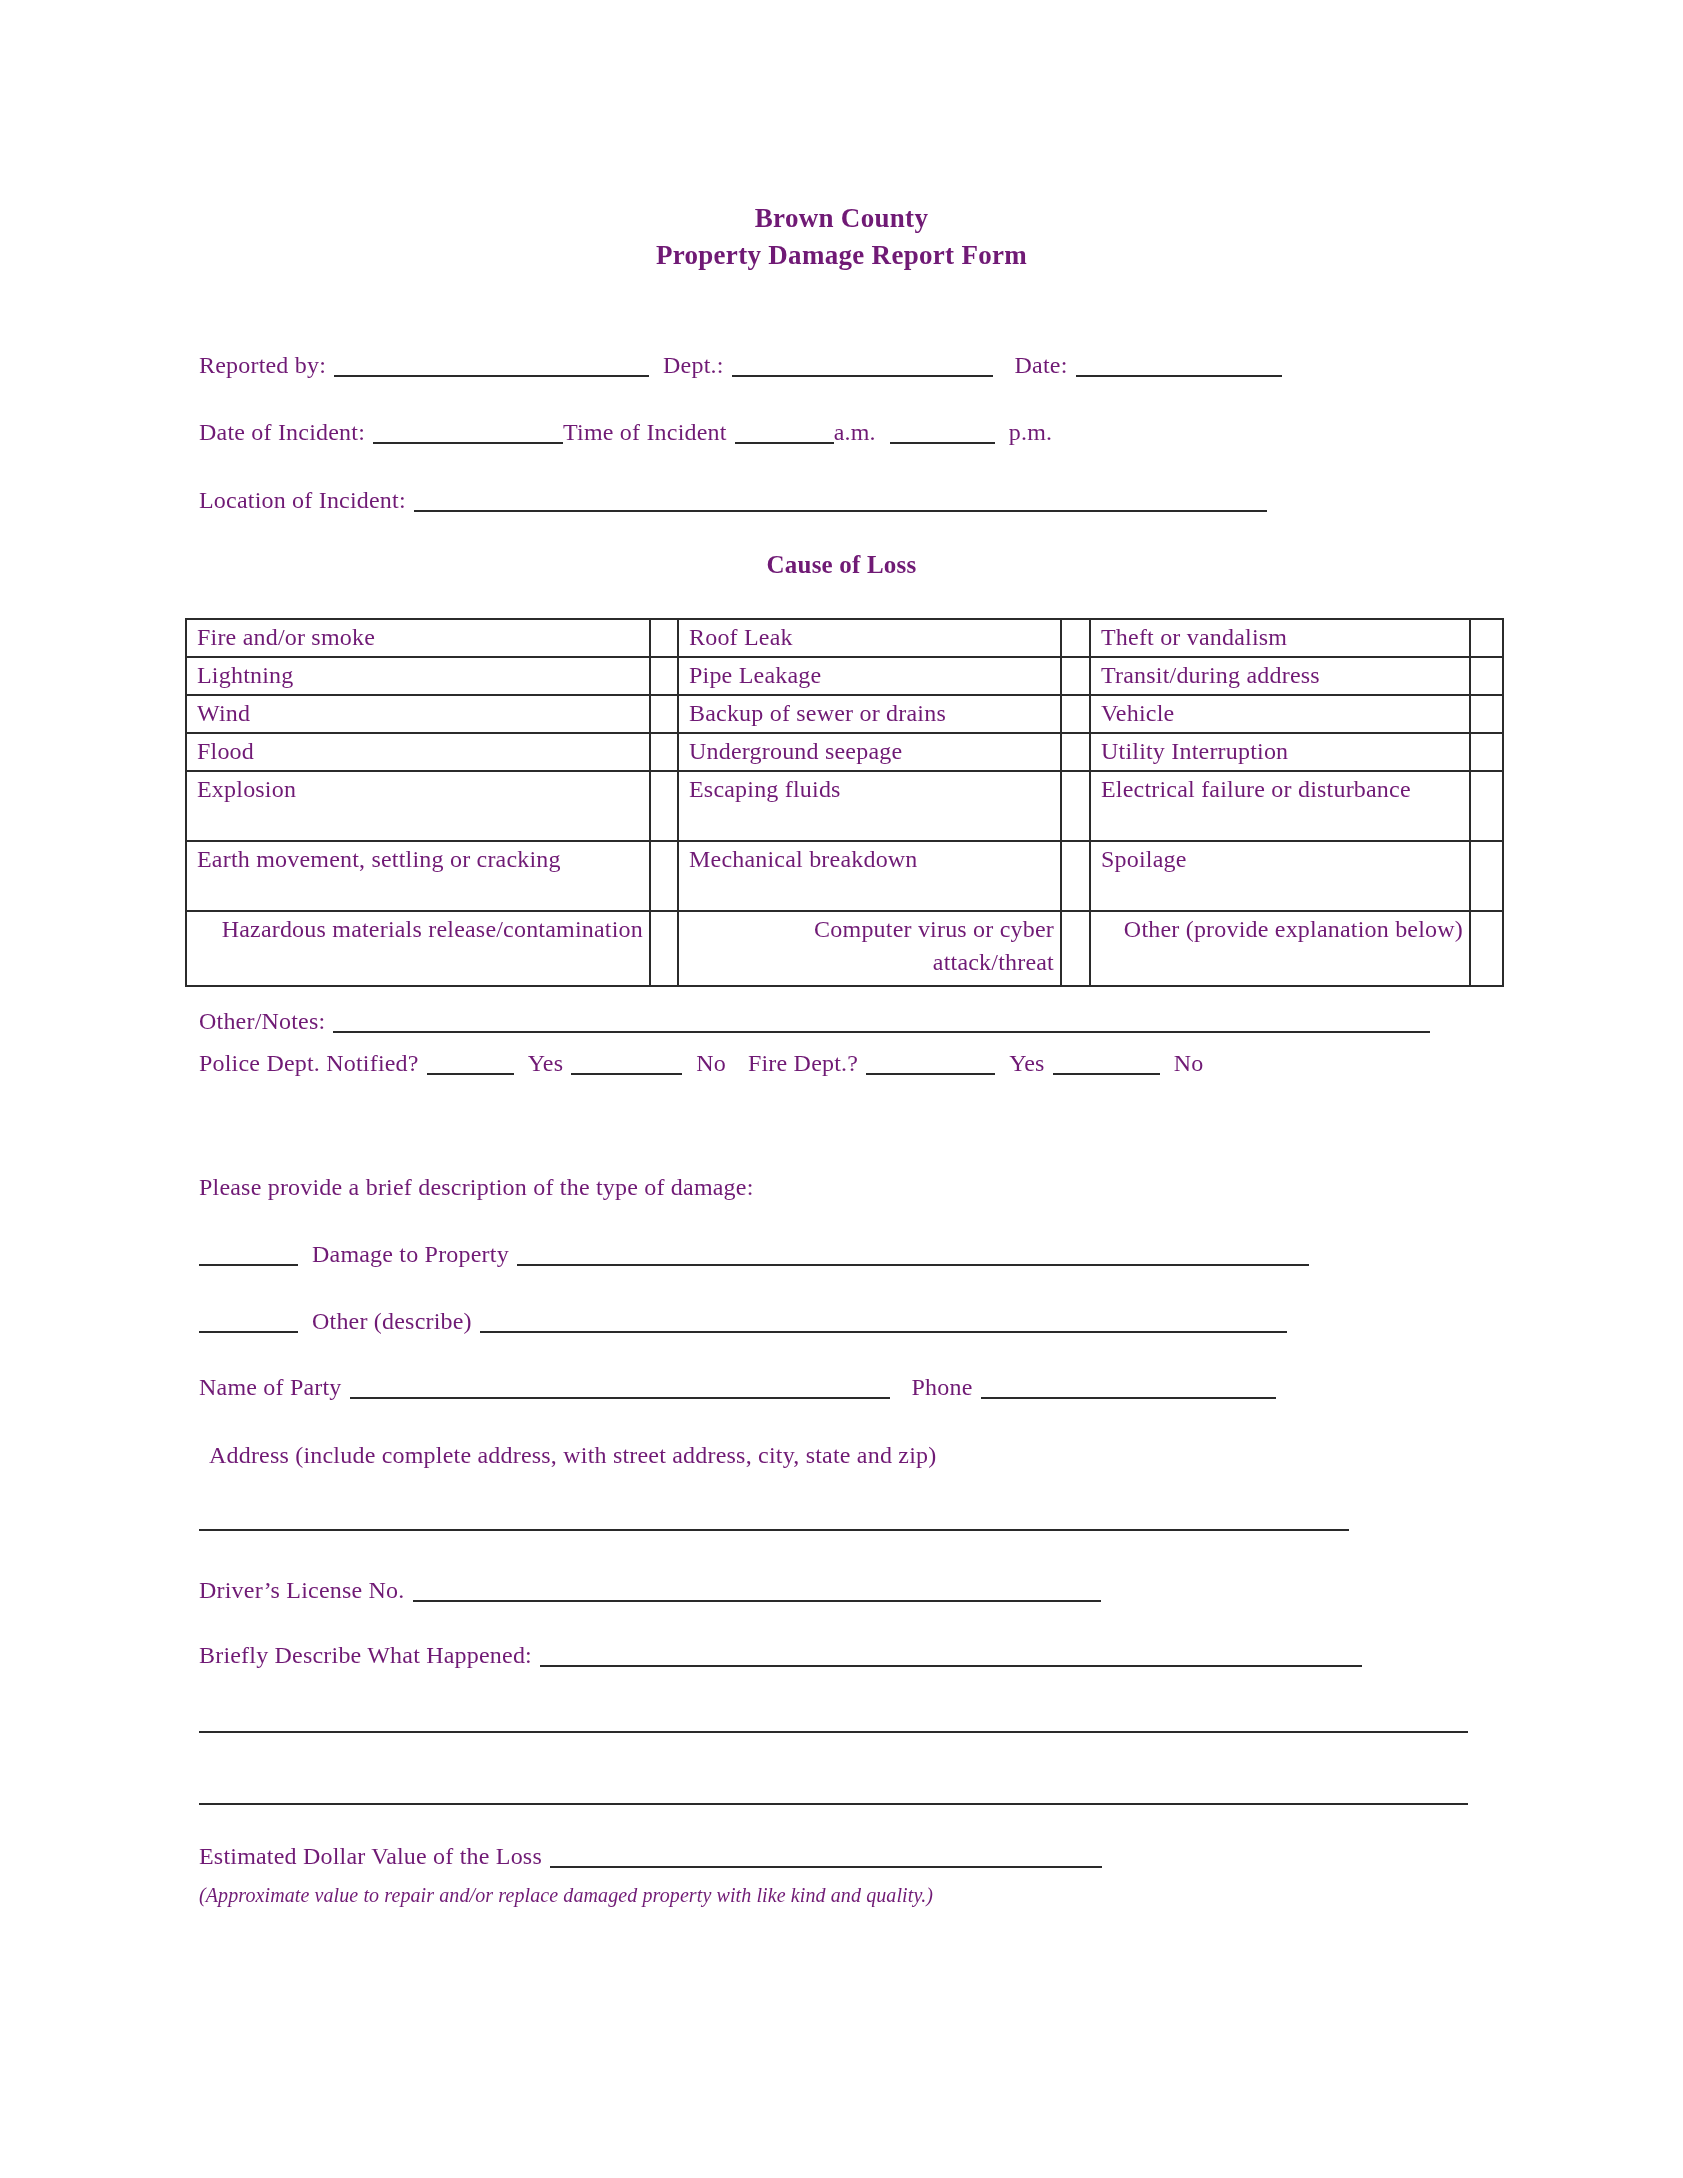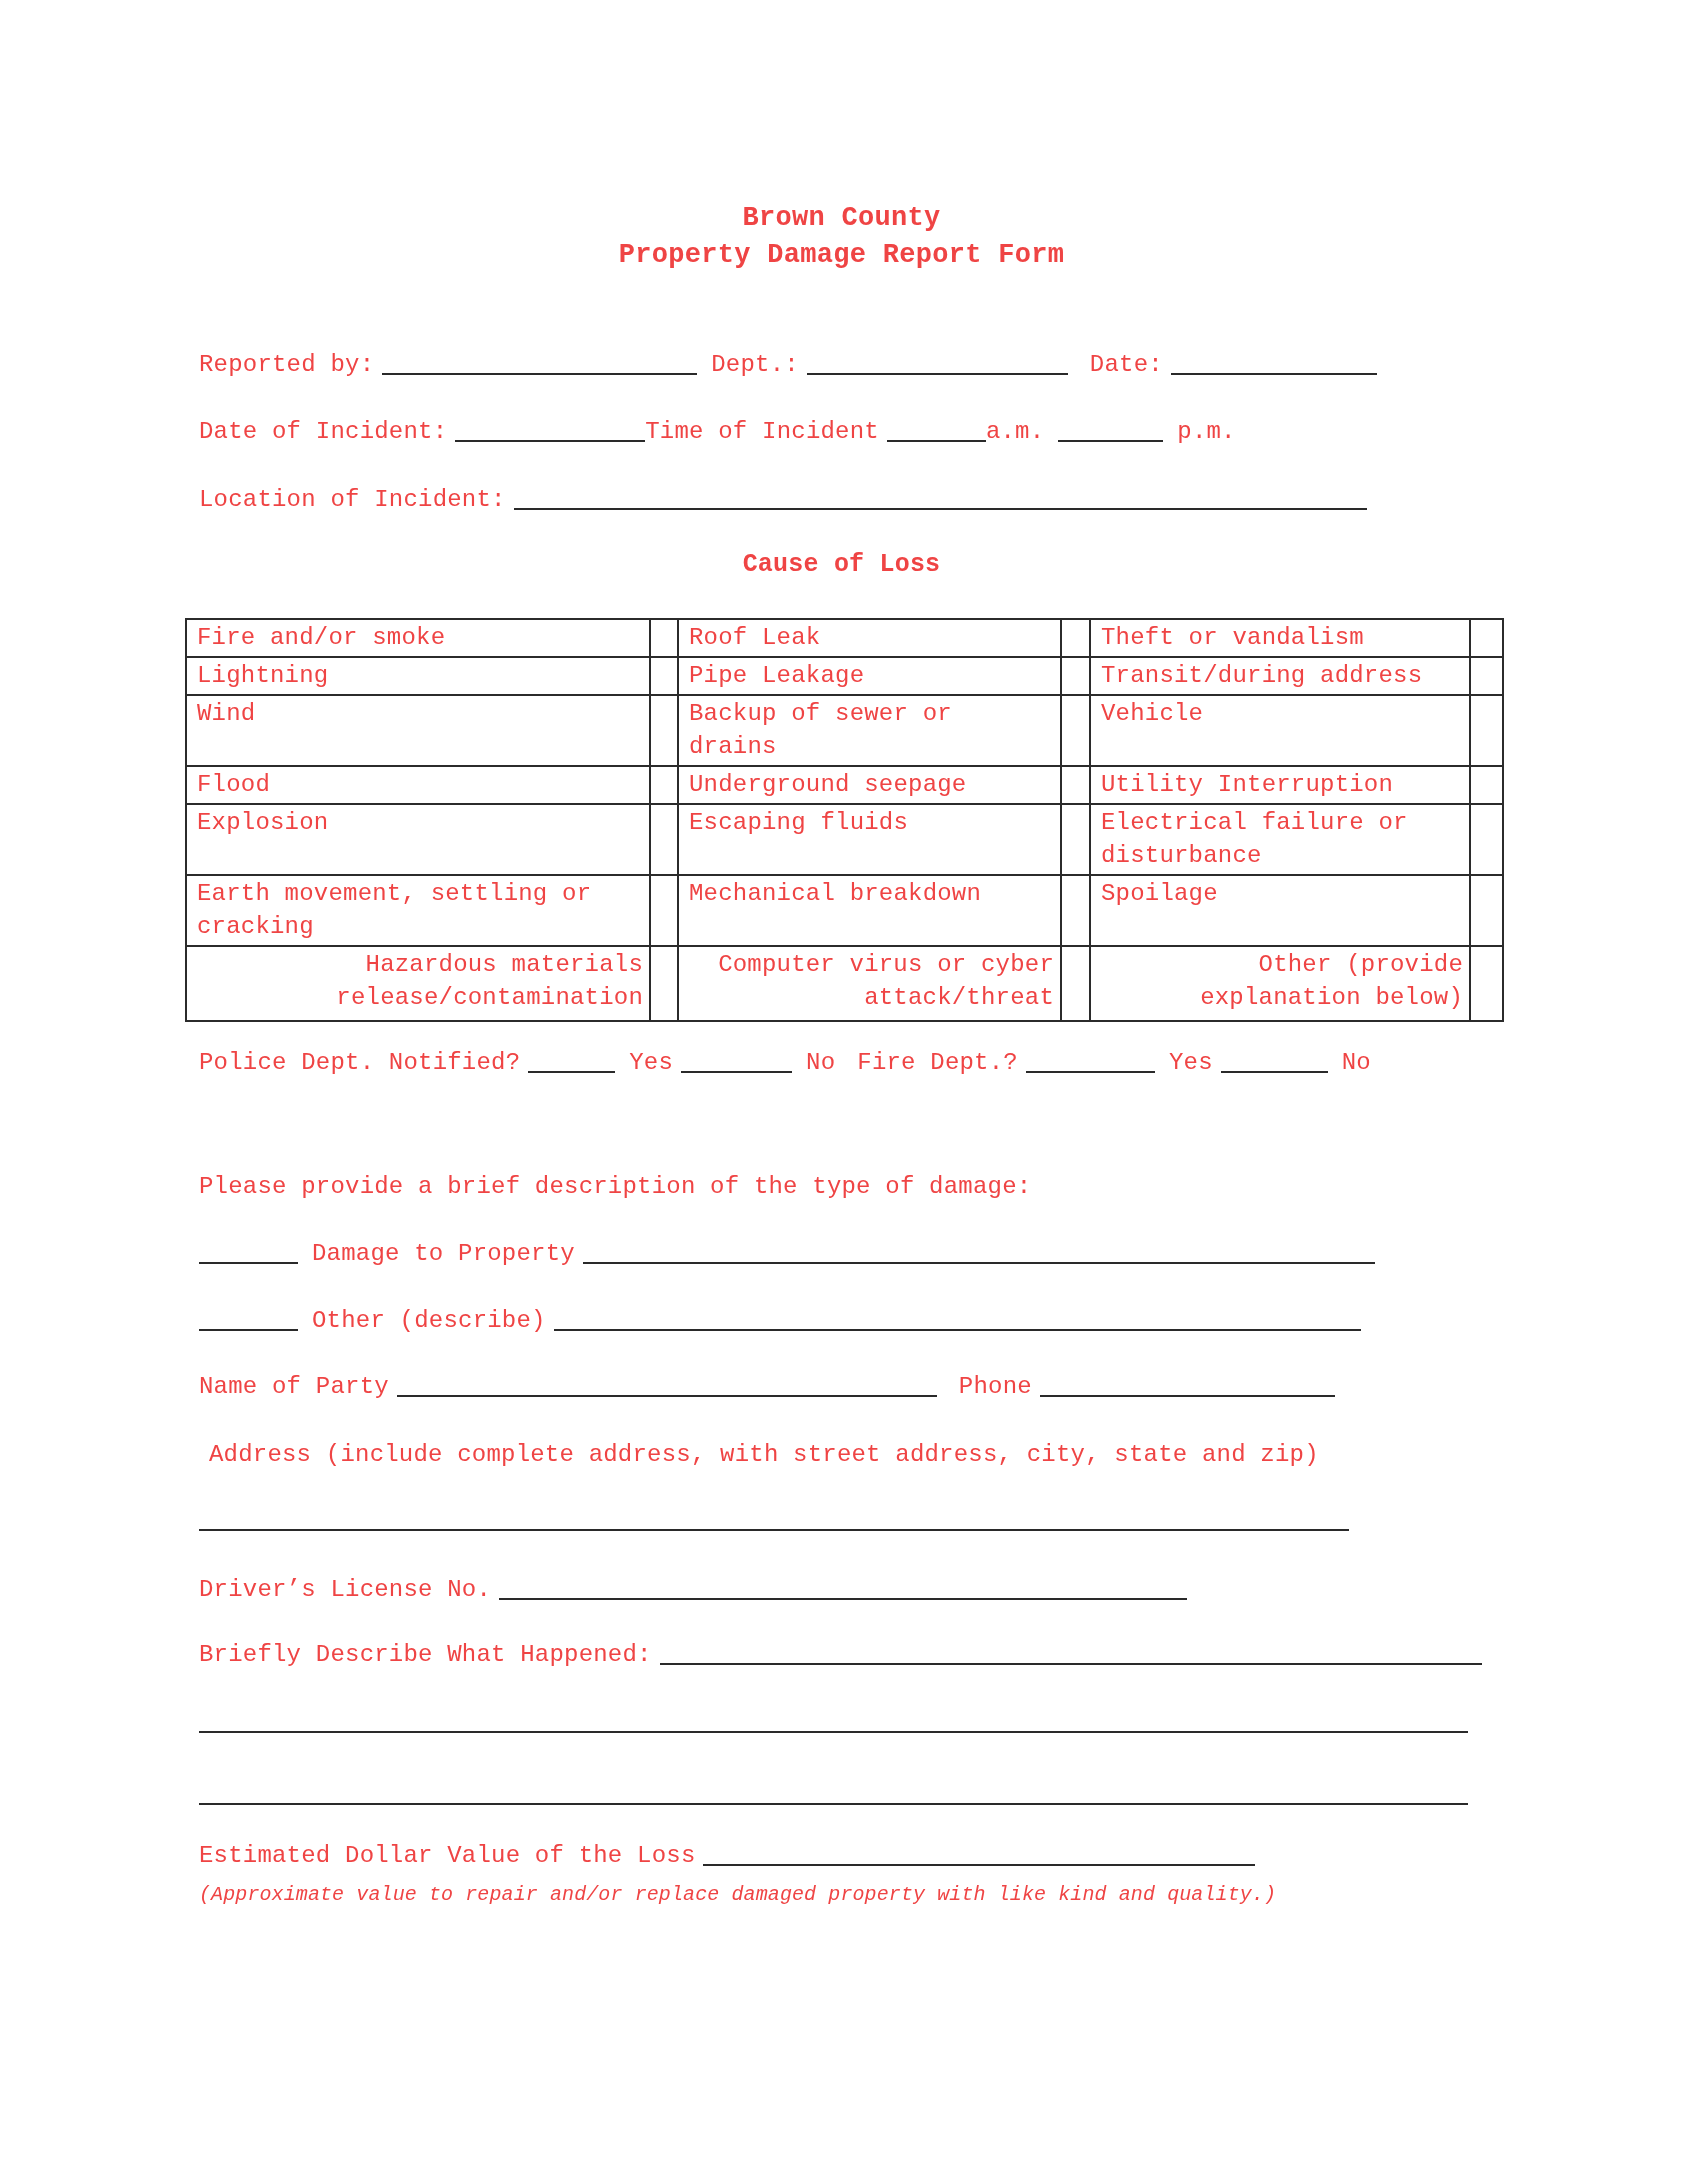--- a/index.html
+++ b/index.html
@@ -2,22 +2,22 @@
 <html><head>
 <meta charset="utf-8">
 <style>
   * { margin:0; padding:0; box-sizing:border-box; }
   html,body { background:#ffffff; }
   .page {
     position:relative;
     width:1683px;
     height:2178px;
     background:#ffffff;
-    color:#ef4444;
-    font-family:Liberation Mono, monospace;
+    color:#701a75;
+    font-family:Liberation Serif, serif;
     font-size:24px;
     letter-spacing:0.2px;
     overflow:hidden;
   }
   .abs { position:absolute; left:199px; white-space:nowrap; line-height:30px; }
   .centered { left:0; right:0; text-align:center; }
   .title { font-weight:bold; font-size:27px; letter-spacing:0.3px; }
   .section-heading { font-weight:bold; font-size:25px; }
   .lbl { display:inline-block; }
   .blank {
@@ -145,20 +145,23 @@
       <td>Hazardous materials release/contamination</td>
           <td class="cb"></td>
       <td>Computer virus or cyber attack/threat</td>
           <td class="cb"></td>
       <td>Other (provide explanation below)</td>
           <td class="cb"></td>
     </tr>
   </tbody>
     </table>
 
+  <div class="abs" style="top:1006px;">
+    <span class="lbl">Other/Notes:</span><span class="blank" style="width:1097px;"></span>
+  </div>
 
   <div class="abs" style="top:1048px;">
     <span class="lbl">Police Dept. Notified?</span><span class="blank" style="width:87px;"></span><span class="lbl gap-sm">Yes</span><span class="blank" style="width:111px;"></span><span class="lbl gap-sm">No</span><span class="lbl gap-md">Fire Dept.?</span><span class="blank" style="width:129px;"></span><span class="lbl gap-sm">Yes</span><span class="blank" style="width:107px;"></span><span class="lbl gap-sm">No</span>
   </div>
 
   <div class="abs" style="top:1172px;">Please provide a brief description of the type of damage:</div>
 
   <div class="abs" style="top:1239px;">
     <span class="blank nogap" style="width:99px;"></span><span class="lbl gap-sm">Damage to Property</span><span class="blank" style="width:792px;"></span>
   </div>

